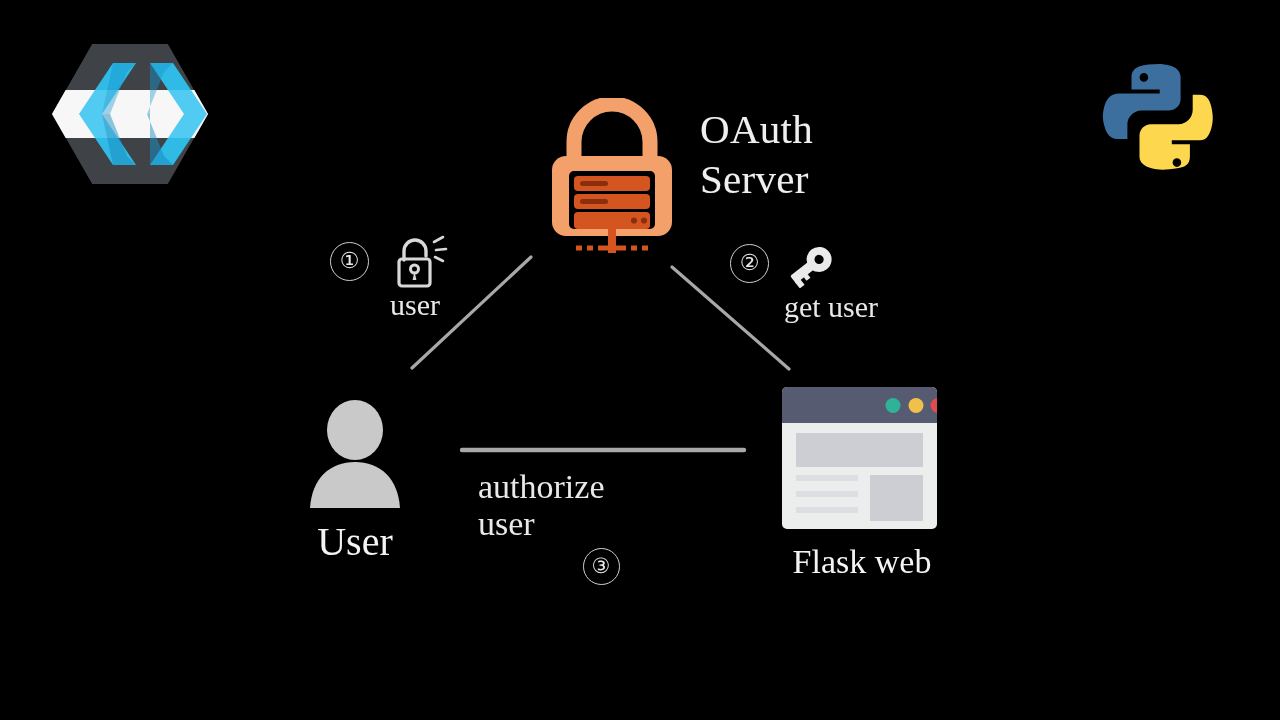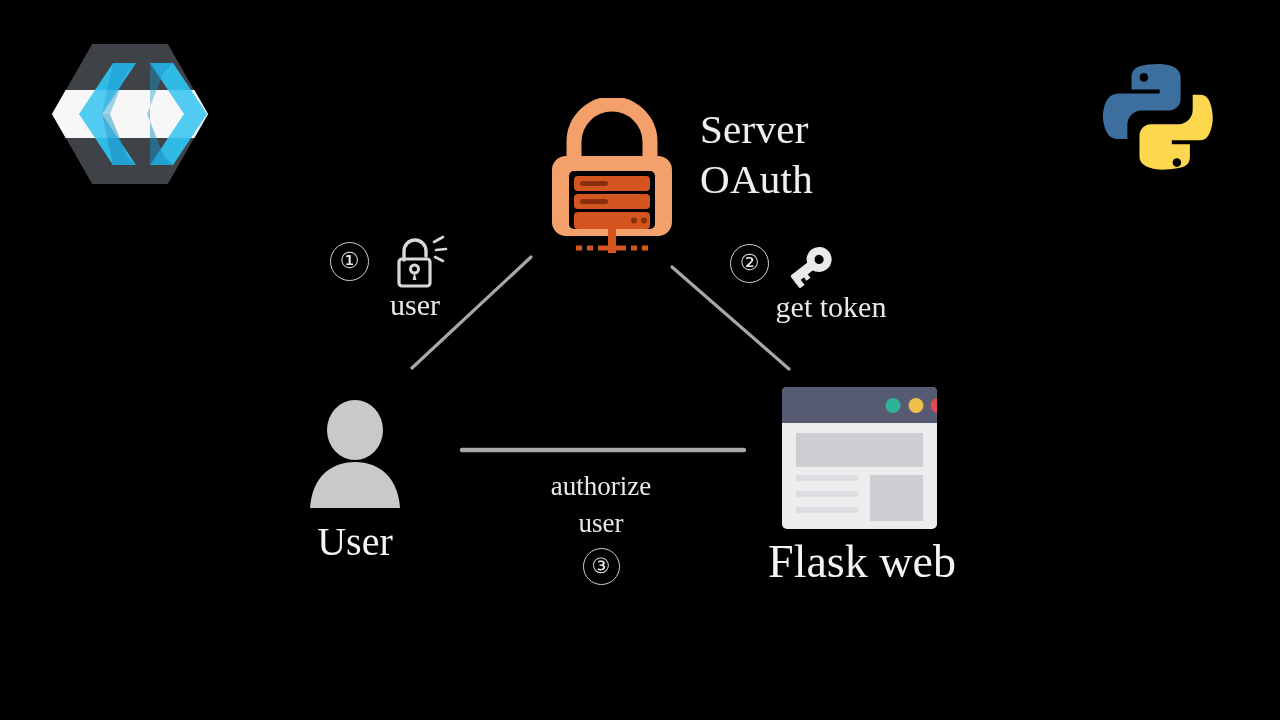--- a/index.html
+++ b/index.html
@@ -94,23 +94,23 @@
   #user-label {
     left: 265px; top: 518px; width: 180px;
     text-align: center;
     color: #f4f4f4;
     font-size: 40px;
   }
 
   
   #step3-group { left: 478px; top: 468px; width: 246px; }
   #step3-label {
-    text-align: center;
-    color: #e9e9e9;
-    font-size: 27px;
+    text-align: left;
+    color: #e9e9e9;
+    font-size: 34px;
     line-height: 37px;
   }
   #step3-badge {
     margin: 6px auto 0 auto;
     width: 35px; height: 35px;
     border: 1.6px solid #cfcfcf;
     border-radius: 50%;
     color: #e9e9e9;
     font-size: 21px;
     line-height: 34px;
@@ -118,21 +118,21 @@
   }
 
   
   #browser-window {
     left: 782px; top: 387px; width: 155px; height: 142px;
   }
   #flask-label {
     left: 742px; top: 540px; width: 240px;
     text-align: center;
     color: #f4f4f4;
-    font-size: 46px;
+    font-size: 34px;
     line-height: 44px;
   }
 </style>
 </head>
 <body>
 
 <div id="stage">
 
   <div class="abs" id="polymer-logo">
     <svg width="160" height="152" viewBox="0 0 160 152">
@@ -198,22 +198,22 @@
         <line x1="28" y1="150" x2="34" y2="150"></line>
         <line x1="39" y1="150" x2="45" y2="150"></line>
         <line x1="50" y1="150" x2="78" y2="150"></line>
         <line x1="83" y1="150" x2="89" y2="150"></line>
         <line x1="94" y1="150" x2="100" y2="150"></line>
       </g>
     </svg>
   </div>
 
   <div class="abs" id="oauth-label">
+    <div>OAuth</div>
     <div>Server</div>
-    <div>OAuth</div>
   </div>
 
   <div class="abs" id="step1-group">
     <div id="step1-badge">①</div>
     <div id="step1-unlock">
       <svg width="62" height="62" viewBox="0 0 62 62">
 
         <path d="M16 28 V19 A11 11 0 0 1 38 19 V24" fill="none" stroke="#d8d8d8" stroke-width="3.4" stroke-linecap="round"></path>
 
         <rect x="11" y="27" width="31" height="27" rx="3" fill="none" stroke="#d8d8d8" stroke-width="3.2"></rect>
@@ -237,21 +237,21 @@
       <svg width="52" height="46" viewBox="0 0 52 46">
         <g transform="rotate(-38 26 23)">
           <circle cx="35" cy="23" r="12.5" fill="#eaeaea"></circle>
           <circle cx="35" cy="23" r="4.6" fill="#000000"></circle>
           <rect x="2" y="18.2" width="26" height="9.6" rx="1.6" fill="#eaeaea"></rect>
           <rect x="2" y="26" width="6" height="8" fill="#eaeaea"></rect>
           <rect x="12" y="26" width="5" height="6" fill="#eaeaea"></rect>
         </g>
       </svg>
     </div>
-    <div id="step2-label">get token</div>
+    <div id="step2-label">get user</div>
   </div>
 
   <div class="abs" id="user-icon">
     <svg width="100" height="110" viewBox="0 0 100 110">
       <ellipse cx="50" cy="30" rx="28" ry="30" fill="#c9c9c9"></ellipse>
       <path d="M5 108 C7 78 25 62 50 62 C75 62 93 78 95 108 Z" fill="#c9c9c9"></path>
     </svg>
   </div>
   <div class="abs" id="user-label">User</div>
 

